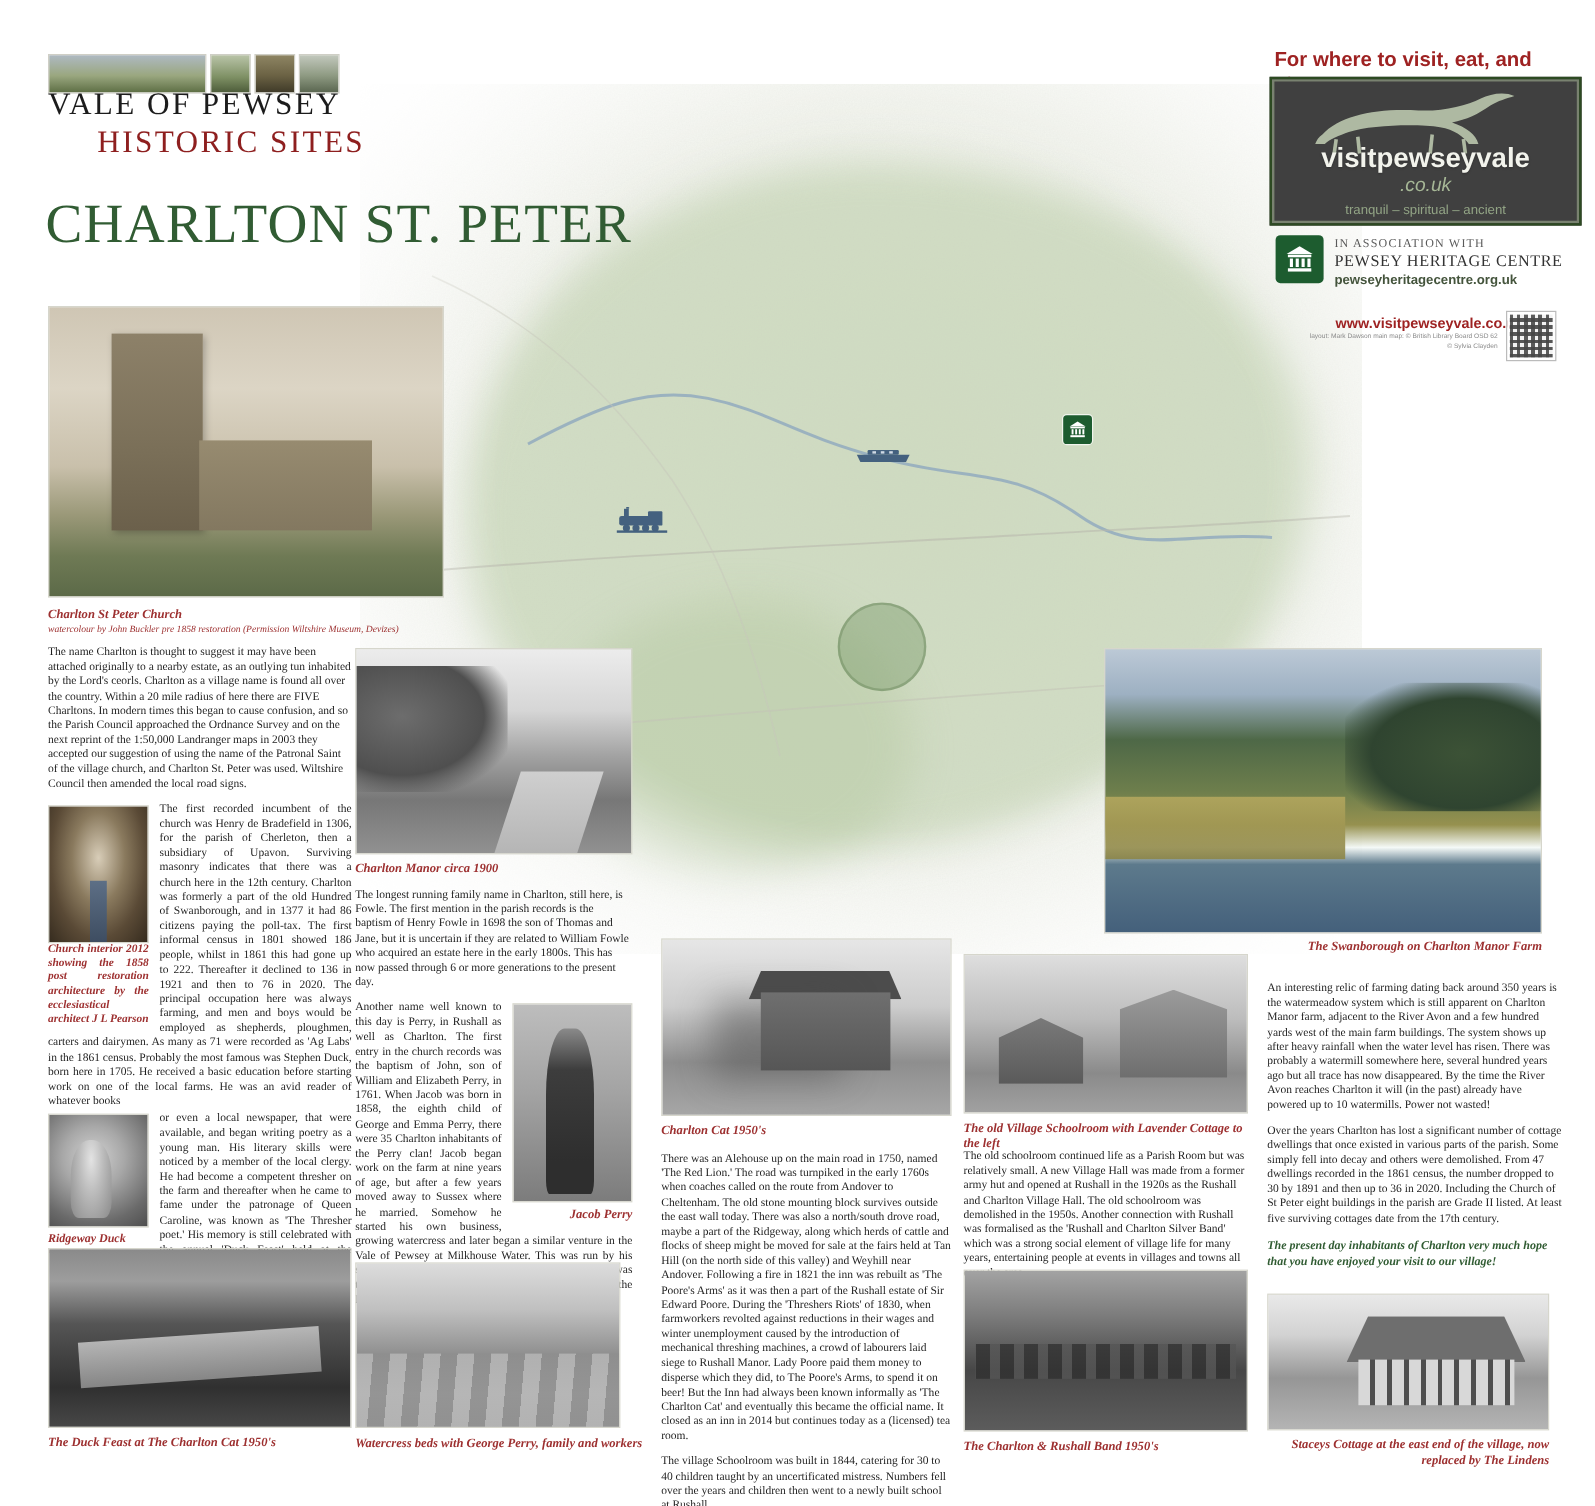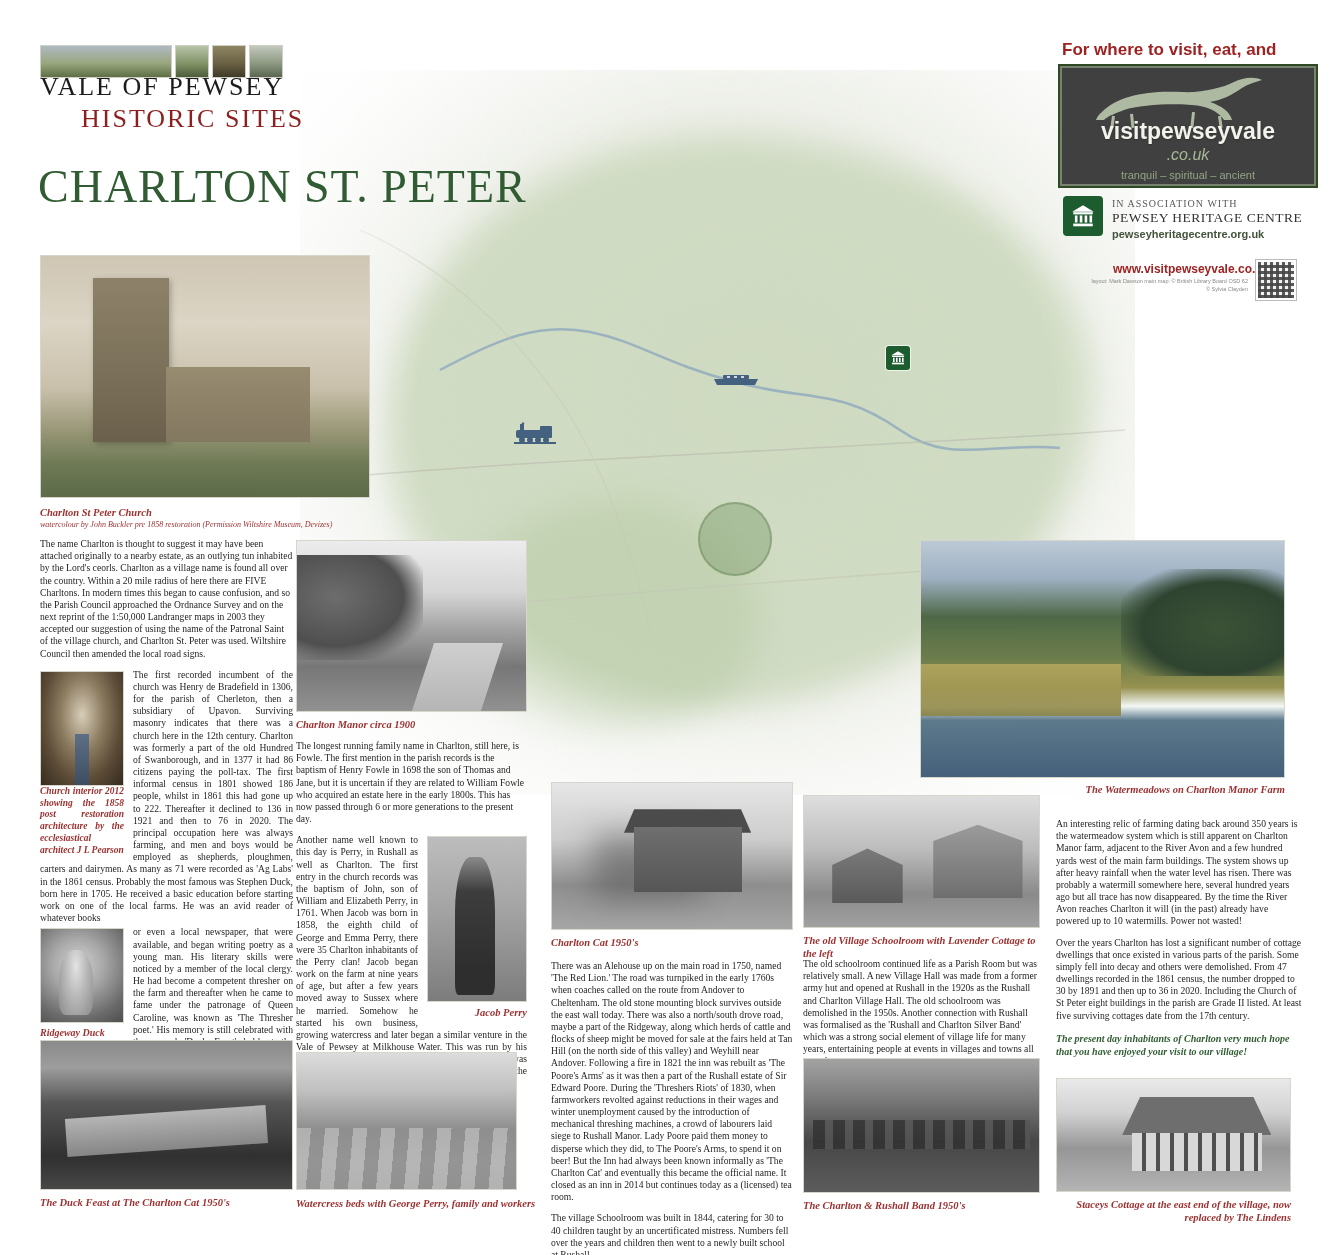--- a/index.html
+++ b/index.html
@@ -321,21 +321,21 @@
   </div>
   <div class="abs ph ph-band" style="left:803px; top:1058px; width:237px; height:135px;">
       <div class="row"></div>
     </div>
   <div class="abs cap" style="left:803px; top:1199px;">The Charlton &amp; Rushall Band 1950's</div>
 
   <div class="abs ph ph-meadow" style="left:920px; top:540px; width:365px; height:238px;">
     <div class="trees"></div>
       <div class="reeds"></div>
   </div>
-  <div class="abs cap cap-r" style="left:920px; top:783px; width:365px;">The Watermeadows on Charlton Manor Farm</div>
+  <div class="abs cap cap-r" style="left:920px; top:783px; width:365px;">The Swanborough on Charlton Manor Farm</div>
 
   <div class="col body-txt" style="left:1056px; top:818px; width:247px;">
     <p>An interesting relic of farming dating back around 350 years is the watermeadow system which is still apparent on Charlton Manor farm, adjacent to the River Avon and a few hundred yards west of the main farm buildings. The system shows up after heavy rainfall when the water level has risen. There was probably a watermill somewhere here, several hundred years ago but all trace has now disappeared. By the time the River Avon reaches Charlton it will (in the past) already have powered up to 10 watermills. Power not wasted!</p>
     <p>Over the years Charlton has lost a significant number of cottage dwellings that once existed in various parts of the parish. Some simply fell into decay and others were demolished. From 47 dwellings recorded in the 1861 census, the number dropped to 30 by 1891 and then up to 36 in 2020. Including the Church of St Peter eight buildings in the parish are Grade II listed. At least five surviving cottages date from the 17th century.</p>
     <div class="closing">The present day inhabitants of Charlton very much hope that you have enjoyed your visit to our village!</div>
   </div>
 
   <div class="abs ph ph-staceys" style="left:1056px; top:1078px; width:235px; height:114px;">
     <div class="roof"></div>
       <div class="wall"></div>

